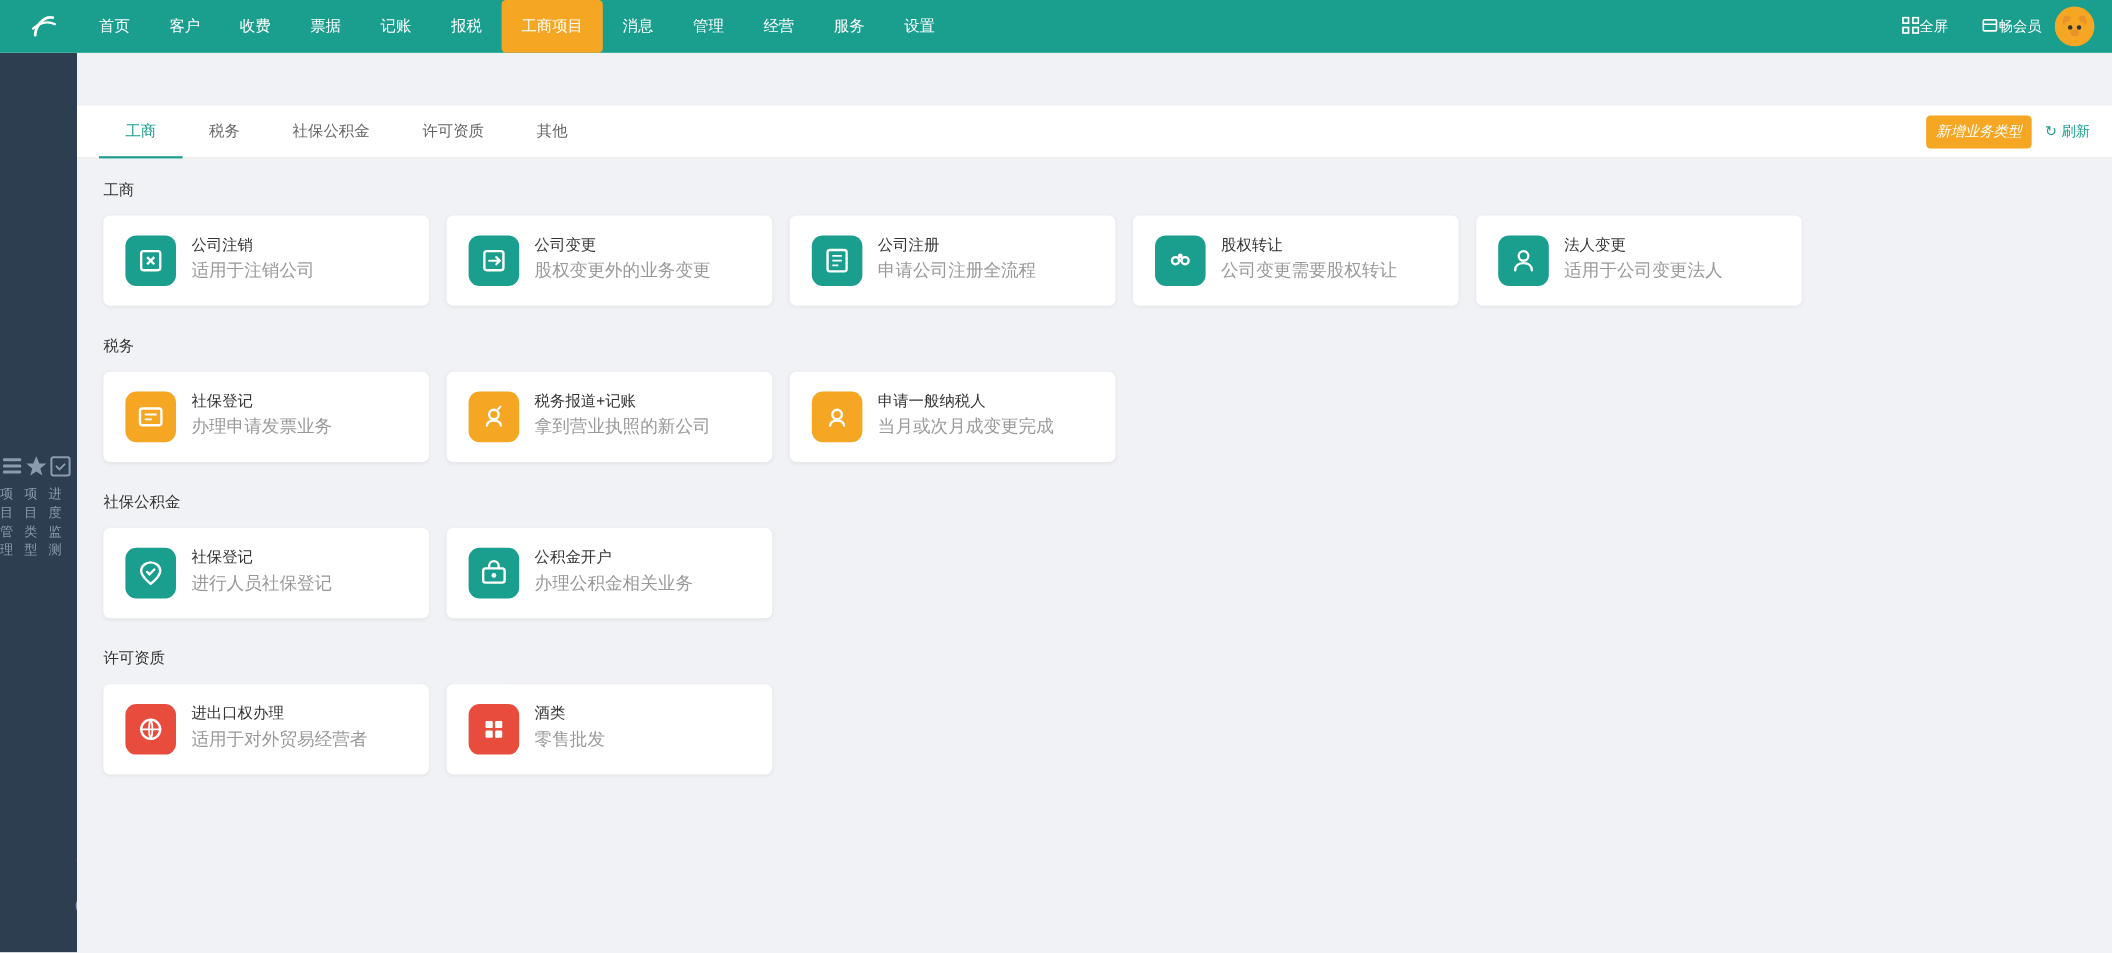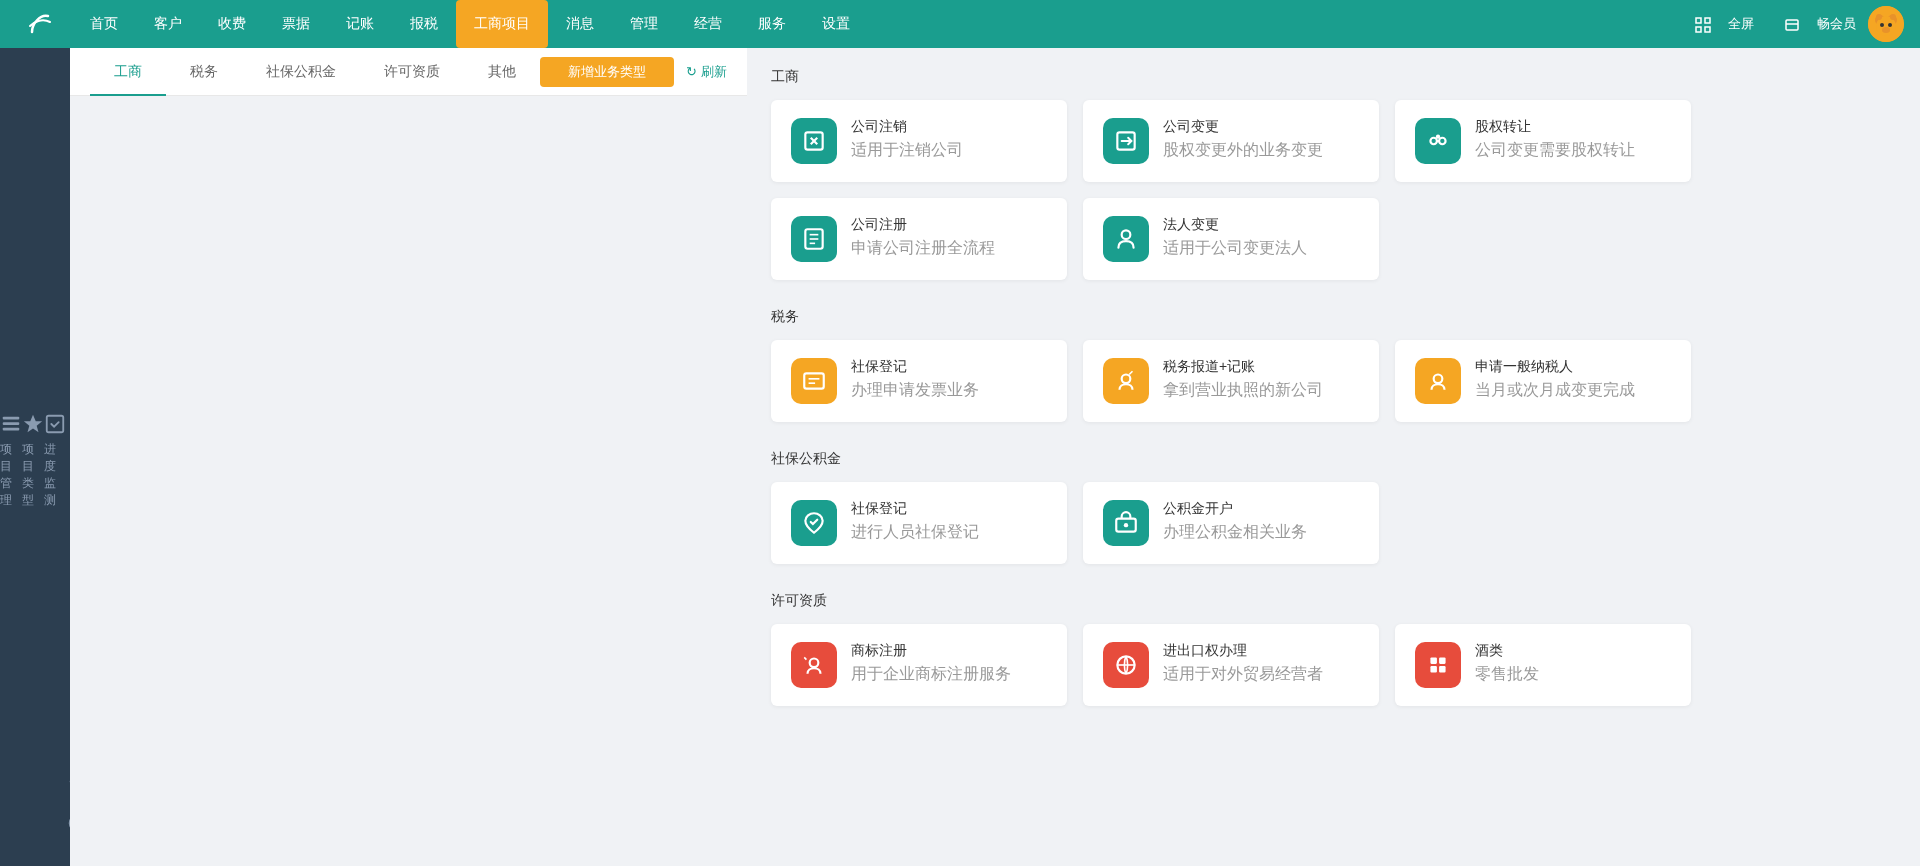--- a/index.html
+++ b/index.html
@@ -47,22 +47,22 @@
     .top-nav-right {
       display: flex;
       align-items: center;
       gap: 12px;
       margin-left: auto;
     }
     .top-nav-right-item {
       color: #fff;
       font-size: 13px;
       display: flex;
-      align-items: flex-end;
-      gap: 17px;
+      align-items: flex-start;
+      gap: 0;
       cursor: pointer;
       padding-left: 18px;
     }
 
     
     .main-layout {
       display: flex;
       flex: 1;
       overflow: hidden;
     }
@@ -105,23 +105,24 @@
       padding: 14px 0;
       color: #8a9bb0;
       cursor: pointer;
     }
     .sidebar-bottom-item svg { width: 22px; height: 22px; fill: currentColor; }
 
     
     .content-area {
       flex: 1;
       display: flex;
-      flex-direction: row;
+      flex-direction: column;
       overflow: hidden;
       background: #f0f2f5;
+      margin-top: 48px;
     }
 
     
     .tabs-bar {
       background: #fff;
       display: flex;
       align-items: center;
       padding: 0 20px;
       border-bottom: 1px solid #e8e8e8;
       height: 48px;
@@ -153,24 +154,25 @@
     .tabs-right {
       margin-left: auto;
       display: flex;
       align-items: center;
       gap: 12px;
     }
     .btn-new-type {
       background: #f5a623;
       color: #fff;
       border: none;
-      padding: 6px 28px;
+      padding: 6px 9px;
       border-radius: 4px;
       font-size: 13px;
       cursor: pointer;
+      font-style: italic;
     }
     .btn-refresh {
       color: #1a9e8e;
       font-size: 13px;
       cursor: pointer;
       display: flex;
       align-items: center;
       gap: 4px;
       background: none;
       border: none;
@@ -386,50 +388,50 @@
           </div>
           <div class="card-info">
             <div class="card-title">公司变更</div>
             <div class="card-desc">股权变更外的业务变更</div>
           </div>
         </div>
 
         <div class="service-card">
           <div class="card-icon bg-teal">
             <svg viewBox="0 0 24 24">
+                <rect x="4" y="3" width="16" height="18" rx="2" fill="none" stroke="white" stroke-width="2"></rect>
+                <line x1="8" y1="8" x2="16" y2="8" stroke="white" stroke-width="1.5"></line>
+                <line x1="8" y1="12" x2="16" y2="12" stroke="white" stroke-width="1.5"></line>
+                <line x1="8" y1="16" x2="13" y2="16" stroke="white" stroke-width="1.5"></line>
+              </svg>
+          </div>
+          <div class="card-info">
+            <div class="card-title">公司注册</div>
+            <div class="card-desc">申请公司注册全流程</div>
+          </div>
+        </div>
+
+        <div class="service-card">
+          <div class="card-icon bg-teal">
+            <svg viewBox="0 0 24 24">
                 <circle cx="8" cy="12" r="3" stroke="white" stroke-width="2" fill="none"></circle>
                 <circle cx="16" cy="12" r="3" stroke="white" stroke-width="2" fill="none"></circle>
                 <line x1="11" y1="12" x2="13" y2="12" stroke="white" stroke-width="2"></line>
                 <circle cx="12" cy="8" r="2" fill="white"></circle>
               </svg>
           </div>
           <div class="card-info">
             <div class="card-title">股权转让</div>
             <div class="card-desc">公司变更需要股权转让</div>
           </div>
         </div>
 
         <div class="service-card">
           <div class="card-icon bg-teal">
             <svg viewBox="0 0 24 24">
-                <rect x="4" y="3" width="16" height="18" rx="2" fill="none" stroke="white" stroke-width="2"></rect>
-                <line x1="8" y1="8" x2="16" y2="8" stroke="white" stroke-width="1.5"></line>
-                <line x1="8" y1="12" x2="16" y2="12" stroke="white" stroke-width="1.5"></line>
-                <line x1="8" y1="16" x2="13" y2="16" stroke="white" stroke-width="1.5"></line>
-              </svg>
-          </div>
-          <div class="card-info">
-            <div class="card-title">公司注册</div>
-            <div class="card-desc">申请公司注册全流程</div>
-          </div>
-        </div>
-
-        <div class="service-card">
-          <div class="card-icon bg-teal">
-            <svg viewBox="0 0 24 24">
                 <circle cx="12" cy="8" r="4" stroke="white" stroke-width="2" fill="none"></circle>
                 <path d="M5 20c0-4 3-6 7-6s7 2 7 6" stroke="white" stroke-width="2" fill="none" stroke-linecap="round"></path>
               </svg>
           </div>
           <div class="card-info">
             <div class="card-title">法人变更</div>
             <div class="card-desc">适用于公司变更法人</div>
           </div>
         </div>
 
@@ -509,33 +511,20 @@
             <div class="card-title">公积金开户</div>
             <div class="card-desc">办理公积金相关业务</div>
           </div>
         </div>
 
       </div>
 
       <div class="section-title">许可资质</div>
       <div class="cards-grid">
 
-        <div class="service-card">
-          <div class="card-icon bg-red">
-            <svg viewBox="0 0 24 24">
-                <circle cx="12" cy="10" r="4" stroke="white" stroke-width="2" fill="none"></circle>
-                <path d="M6 20c0-3.3 2.7-5 6-5s6 1.7 6 5" stroke="white" stroke-width="2" fill="none"></path>
-                <path d="M3 5l2 2" stroke="white" stroke-width="1.5"></path>
-              </svg>
-          </div>
-          <div class="card-info">
-            <div class="card-title">商标注册</div>
-            <div class="card-desc">用于企业商标注册服务</div>
-          </div>
-        </div>
 
         <div class="service-card">
           <div class="card-icon bg-red">
             <svg viewBox="0 0 24 24">
                 <circle cx="12" cy="12" r="8" stroke="white" stroke-width="2" fill="none"></circle>
                 <line x1="4" y1="12" x2="20" y2="12" stroke="white" stroke-width="1.5"></line>
                 <path d="M12 4C10 8 10 16 12 20" stroke="white" stroke-width="1.5" fill="none"></path>
                 <path d="M12 4C14 8 14 16 12 20" stroke="white" stroke-width="1.5" fill="none"></path>
               </svg>
           </div>

